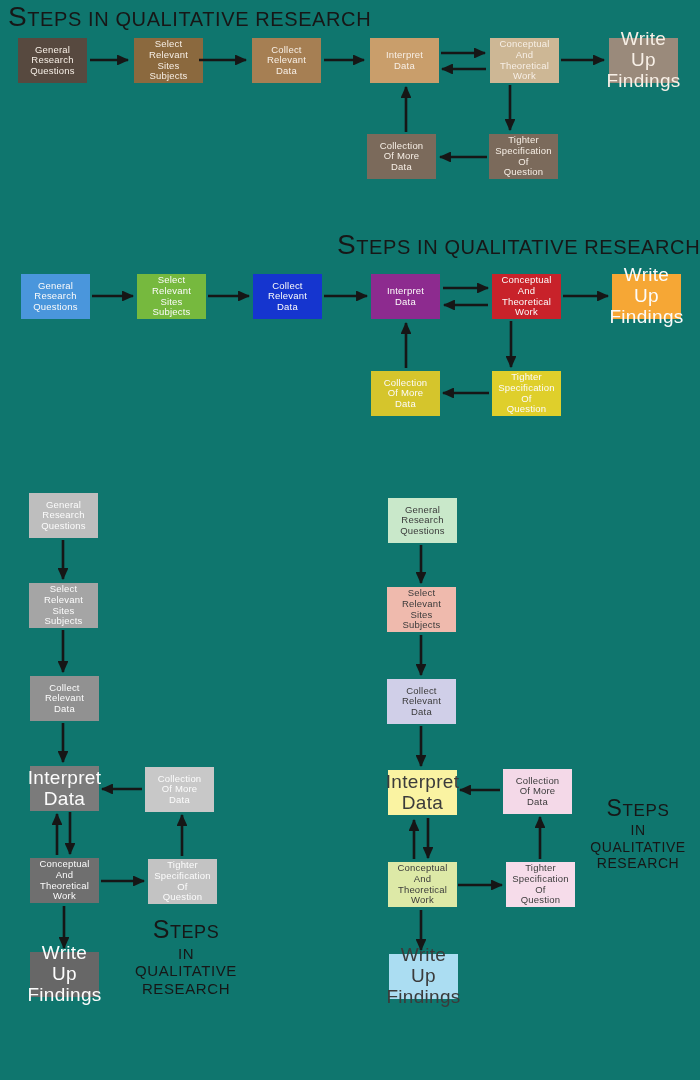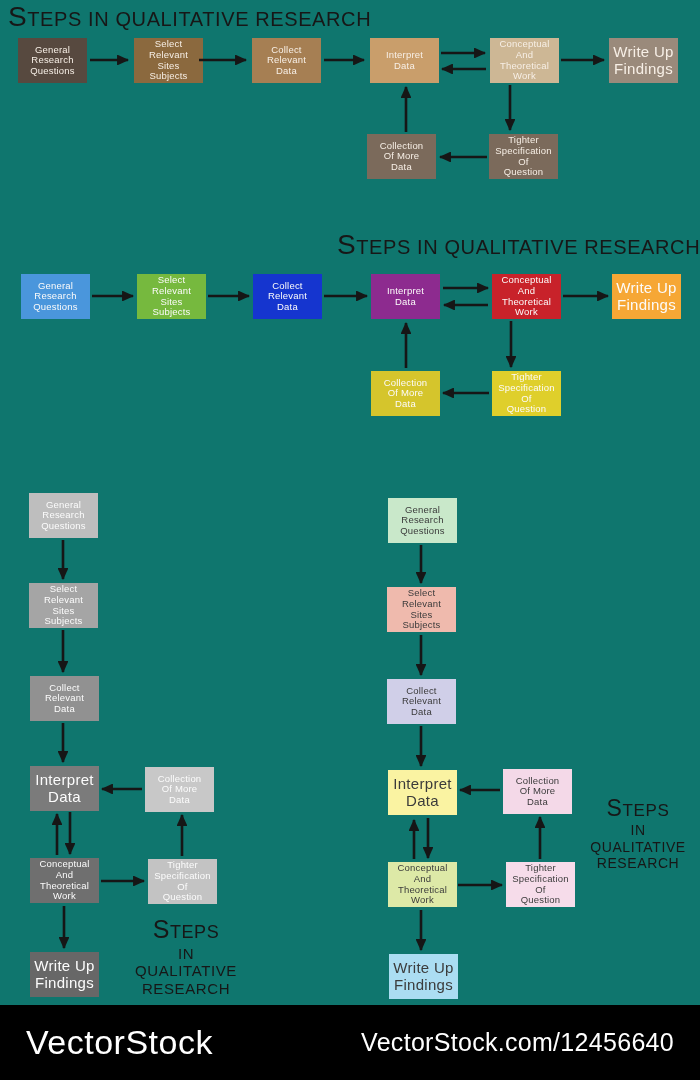--- a/index.html
+++ b/index.html
@@ -9,21 +9,21 @@
   .arrows { position:absolute; left:0; top:0; width:700px; height:1080px; pointer-events:none; }
   .arrows line { stroke:#161616; stroke-width:2.6; }
   .arrows path.head { fill:#161616; }
 
   .box {
     position:absolute; width:69px; height:45px;
     display:flex; align-items:center; justify-content:center;
     text-align:center; white-space:pre-line;
     font-size:9.5px; line-height:1.12; letter-spacing:0.2px;
   }
-  .box.lg { font-size:15px; line-height:1.1; letter-spacing:0.3px; }
+  .box.lg { font-size:19px; line-height:1.1; letter-spacing:0.3px; }
   .box.d1 { color:#F7EFE6; }
   .box.d2 { color:#FCFBFA; }
   .box.d3 { color:#FCFCFC; }
   .box.d4 { color:#3B3B3B; }
 
   .title { position:absolute; color:#171717; letter-spacing:0.6px; font-size:20px; white-space:nowrap; }
   .title .big { font-size:28px; letter-spacing:0.6px; }
 
   .stack { position:absolute; text-align:center; color:#171717; font-size:15px; letter-spacing:0.6px; line-height:1.18; }
   .stack .big2 { font-size:25px; }
@@ -209,18 +209,14 @@
     <line x1="421" y1="635" x2="421" y2="675" marker-end="url(#ah)"></line>
     <line x1="421" y1="726" x2="421" y2="766" marker-end="url(#ah)"></line>
     <line x1="414" y1="859" x2="414" y2="820" marker-end="url(#ah)"></line>
     <line x1="428" y1="818" x2="428" y2="858" marker-end="url(#ah)"></line>
     <line x1="421" y1="910" x2="421" y2="950" marker-end="url(#ah)"></line>
     <line x1="458" y1="885" x2="502" y2="885" marker-end="url(#ah)"></line>
     <line x1="540" y1="859" x2="540" y2="817" marker-end="url(#ah)"></line>
     <line x1="500" y1="790" x2="460" y2="790" marker-end="url(#ah)"></line>
   </svg>
 
-  <div class="footer" style="background: rgb(0, 0, 0);">
-    <span class="brand">VectorStock</span>
-    <span class="url">VectorStock.com/12456640</span>
-  </div>
 
 </div>
 
 </body></html>

